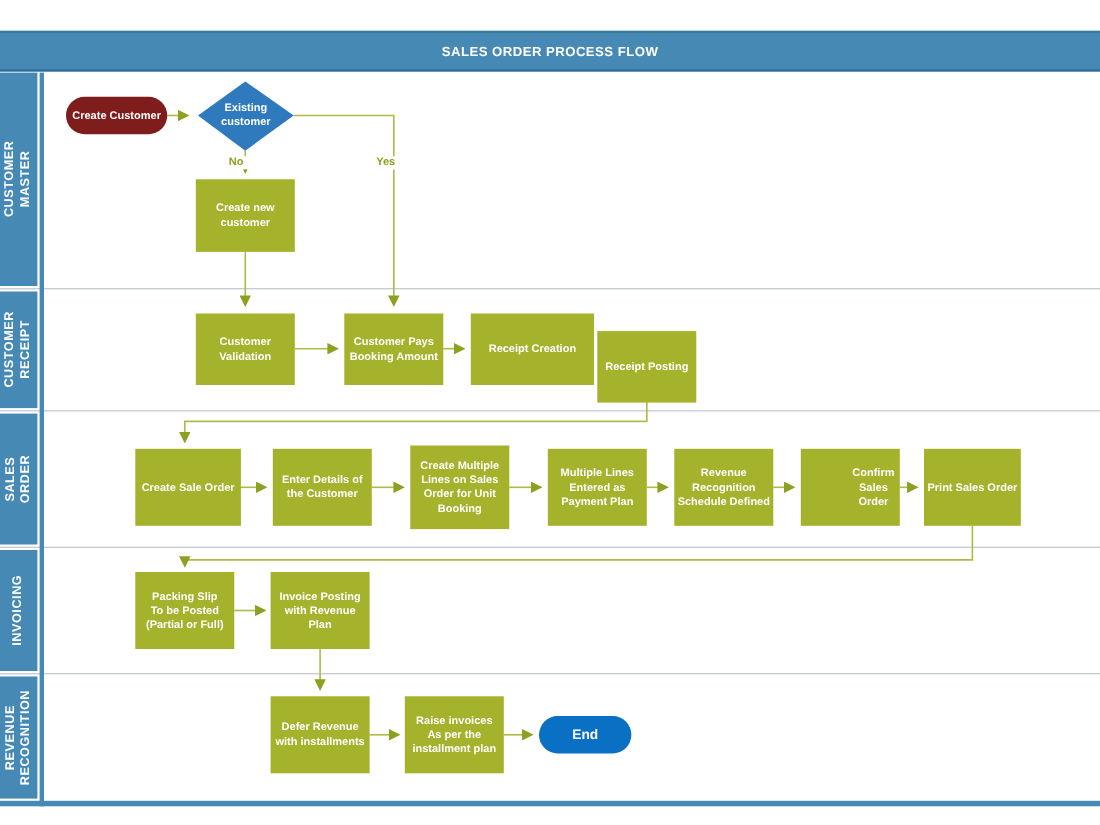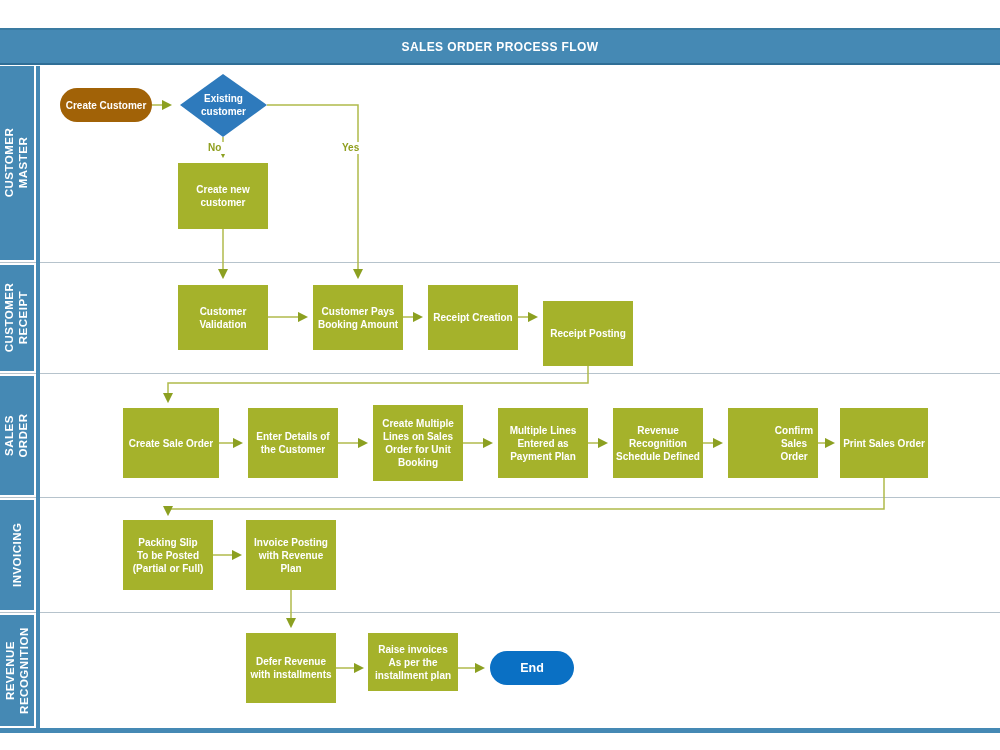--- a/index.html
+++ b/index.html
@@ -25,21 +25,21 @@
     white-space:pre-line; text-align:center; color:#ffffff; font-weight:bold;
     font-size:11.5px; letter-spacing:0.5px; line-height:1.18;
   }
   .edge-layer { position:absolute; left:0; top:0; z-index:1; pointer-events:none; }
   .pnode {
     position:absolute; z-index:2; box-sizing:border-box; padding:2px;
     display:flex; align-items:center; justify-content:center; text-align:center;
     background:#a5b22b; color:#ffffff; font-weight:bold; font-size:10px;
     line-height:1.3; white-space:pre-line;
   }
-  .start-node { background:#a16207; border-radius:17px; }
+  .start-node { background:#7f1d1d; border-radius:17px; }
   .end-node { background:#0a70c4; border-radius:17px; font-size:12.5px; }
   .decision-text { background:transparent; z-index:3; padding:0; }
   .edge-label {
     position:absolute; z-index:3; background:#ffffff; color:#8f9e1d;
     font-weight:bold; font-size:10px; text-align:left; line-height:1.2;
   }
 </style>
 </head>
 <body>
 
@@ -111,21 +111,21 @@
   <div class="pnode decision-text" style="left:187px;top:89px;width:73px;height:32px;">Existing
 customer</div>
 
   <div class="pnode" style="left:178px;top:163px;width:90px;height:66px;">Create new
 customer</div>
 
   <div class="pnode" style="left:178px;top:285px;width:90px;height:65px;">Customer
 Validation</div>
   <div class="pnode" style="left:313px;top:285px;width:90px;height:65px;">Customer Pays
 Booking Amount</div>
-  <div class="pnode" style="left:428px;top:285px;width:90px;height:65px;">Receipt Creation</div>
+  <div class="pnode" style="left:428px;top:285px;width:112px;height:65px;">Receipt Creation</div>
   <div class="pnode" style="left:543px;top:285px;width:90px;height:65px;margin-top:16px;">Receipt Posting</div>
 
   <div class="pnode" style="left:123px;top:408px;width:96px;height:70px;">Create Sale Order</div>
   <div class="pnode" style="left:248px;top:408px;width:90px;height:70px;">Enter Details of
 the Customer</div>
   <div class="pnode" style="left:373px;top:405px;width:90px;height:76px;">Create Multiple
 Lines on Sales
 Order for Unit
 Booking</div>
   <div class="pnode" style="left:498px;top:408px;width:90px;height:70px;">Multiple Lines
@@ -140,18 +140,18 @@
 
   <div class="pnode" style="left:123px;top:520px;width:90px;height:70px;">Packing Slip
 To be Posted
 (Partial or Full)</div>
   <div class="pnode" style="left:246px;top:520px;width:90px;height:70px;">Invoice Posting
 with Revenue
 Plan</div>
 
   <div class="pnode" style="left:246px;top:633px;width:90px;height:70px;">Defer Revenue
 with installments</div>
-  <div class="pnode" style="left:368px;top:633px;width:90px;height:58px;">Raise invoices
+  <div class="pnode" style="left:368px;top:633px;width:90px;height:70px;">Raise invoices
 As per the
 installment plan</div>
   <div class="pnode end-node" style="left:490px;top:651px;width:84px;height:34px;">End</div>
 
 </div>
 
 </body></html>

